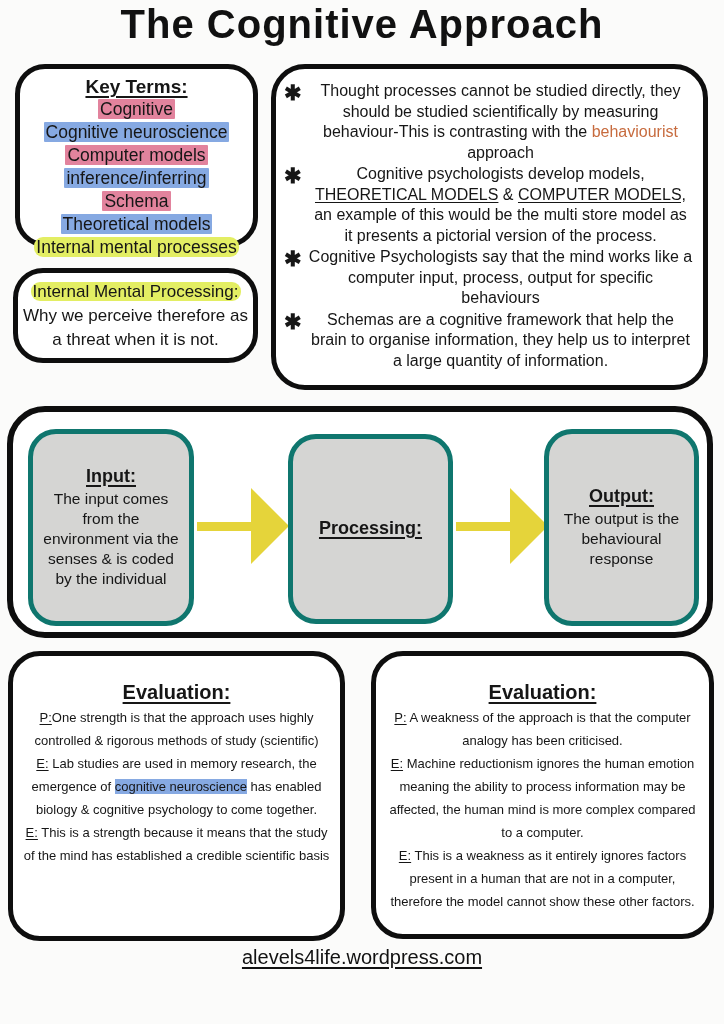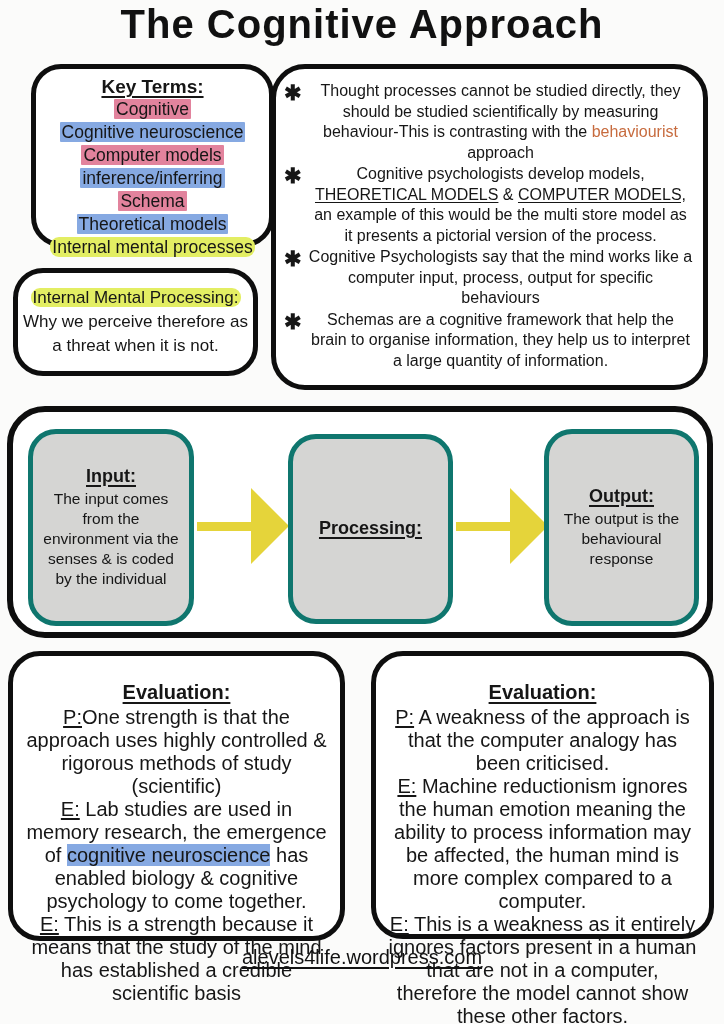--- a/index.html
+++ b/index.html
@@ -13,40 +13,40 @@
     position:absolute; top:2px; left:0; width:724px;
     text-align:center; font-size:40px; font-weight:bold;
     letter-spacing:1px; color:#111;
   }
   .rbox{
     position:absolute; background:#ffffff;
     border:5px solid #0e0e0e; border-radius:30px;
     box-sizing:border-box;
   }
   
-  .key-terms{ left:15px; top:64px; width:243px; height:183px; text-align:center; padding-top:7px;margin-left:16px;}
+  .key-terms{ left:15px; top:64px; width:243px; height:183px; text-align:center; padding-top:7px;}
   .box-heading{
     font-size:19px; font-weight:bold;
     text-decoration:underline; text-underline-offset:3px; text-decoration-thickness:2px;
   }
   .term-line{ line-height:23px; font-size:17.5px; white-space:nowrap;}
   .chip{ padding:0 2px; border-radius:1px;}
   .hl-pink{ background:#e2839d; }
   .hl-blue{ background:#86a9e2; }
   .hl-yellow{ background:#e3ee63;border-radius:9px; }
   
   .notes{ left:271px; top:64px; width:437px; height:326px; border-radius:34px; padding:12px 10px 8px 8px;}
   .bullet{ display:flex; align-items:flex-start; margin-bottom:1px;}
   .bullet-mark{ flex:none; width:24px; font-size:21px; font-weight:bold; line-height:21px; padding-top:1px; text-align:left;}
   .bullet-text{ flex:1; text-align:center; font-size:16px; line-height:20.5px;}
   .seg-orange{ color:#c76b3e; }
   .seg-underline{ text-decoration:underline; text-underline-offset:2px;}
   .seg-hl-blue{ background:#86a9e2; }
   
-  .imp{ left:13px; top:268px; width:245px; height:108px; text-align:center;
+  .imp{ left:13px; top:268px; width:245px; height:95px; text-align:center;
         display:flex; flex-direction:column; justify-content:center; font-size:17px; line-height:24px;}
   
   .flow{ left:7px; top:406px; width:706px; height:232px; border-radius:38px; border-width:6px;}
   .stage-box{
     position:absolute; background:#d5d5d3; border:5px solid #0f766e;
     border-radius:28px; box-sizing:border-box; text-align:center;
     display:flex; flex-direction:column; justify-content:center;
     padding:4px 6px; font-size:15.5px; line-height:20px;
   }
   .stage-input{ left:15px; top:17px; width:166px; height:197px;}
@@ -63,21 +63,21 @@
   .arrow .head{ width:0; height:0; border-left:38px solid #e5d43a;
                 border-top:38px solid transparent; border-bottom:38px solid transparent;}
   
   .eval{ text-align:center; padding:25px 9px 4px 9px; border-radius:32px;}
   .eval-left{ left:8px; top:651px; width:337px; height:290px;}
   .eval-right{ left:371px; top:651px; width:343px; height:288px;}
   .eval-heading{
     font-size:20px; font-weight:bold; margin-bottom:2px;
     text-decoration:underline; text-underline-offset:3px; text-decoration-thickness:2px;
   }
-  .eval-p{ margin:0; font-size:20px; line-height:23px;}
+  .eval-p{ margin:0; font-size:13px; line-height:23px;}
   
   .footer{
     position:absolute; top:946px; left:0; width:724px; text-align:center;
     font-size:20px; text-decoration:underline; text-underline-offset:3px; color:#111;
   }
 </style>
 </head>
 <body>
 
 <div class="page">

